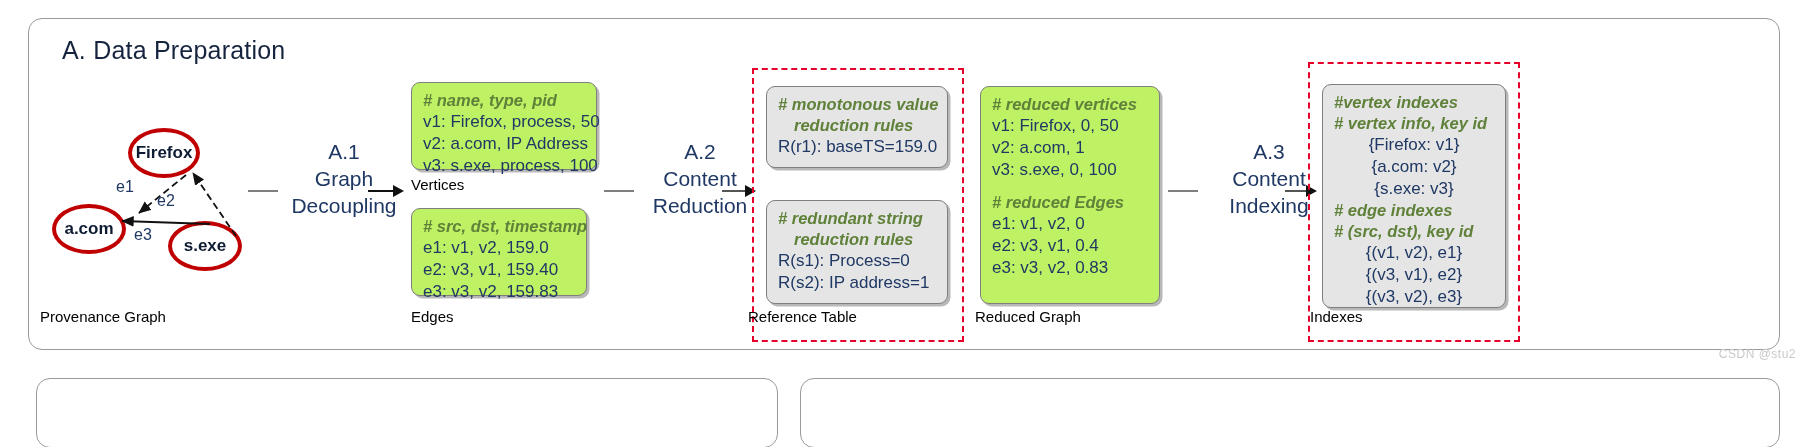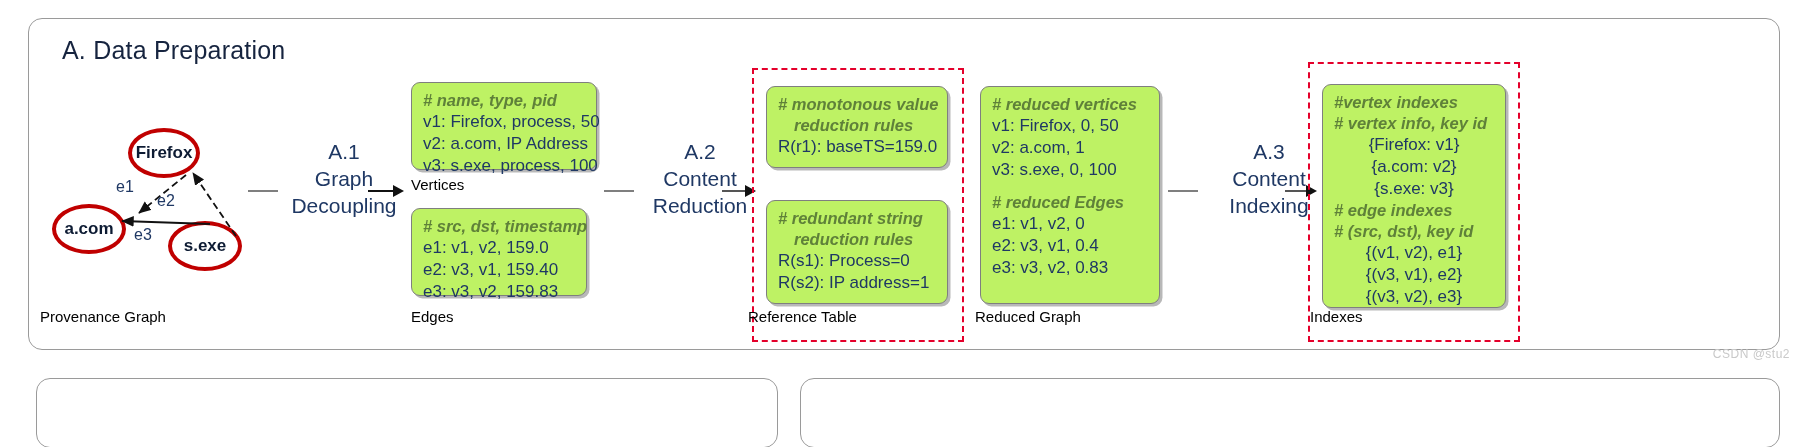--- a/index.html
+++ b/index.html
@@ -41,21 +41,21 @@
   .edge-label{position:absolute;font-size:16px;color:#1f3864;}
 
   
   .box{
     position:absolute;box-sizing:border-box;
     border:1.6px solid #7f7f7f;border-radius:9px;
     box-shadow:2.5px 2.5px 0 rgba(0,0,0,.28);
     padding:7px 11px;
   }
   .box.light{background:#bef264;}
-  .box.dark{background:#bef264;}
+  .box.dark{background:#e5e5e5;}
   .box .cmt{
     color:#5f8139;font-style:italic;font-weight:bold;font-size:16.5px;
     line-height:21px;white-space:nowrap;
   }
   .box .cmt.ind{padding-left:16px;}
   .box .row{
     color:#1f3864;font-size:17px;line-height:22px;white-space:nowrap;font-weight:500;
   }
   .box .row.ctr{text-align:center;}
   .box .spacer{height:11px;}
@@ -79,21 +79,21 @@
   .arrow::after{
     content:"";position:absolute;right:-2px;top:-5.5px;
     border-top:6px solid transparent;border-bottom:6px solid transparent;
     border-left:11px solid #111;
   }
   .arrow.thin{background:#555;}
   .arrow.thin::after{border-left-color:#111;}
 
   
   .wm{
-    position:absolute;right:20px;bottom:86px;font-size:12px;color:#c9c9c9;
+    position:absolute;right:14px;bottom:86px;font-size:12px;color:#c9c9c9;
     letter-spacing:.5px;
   }
 </style>
 </head>
 <body>
 
 <div id="stage">
 
   <div class="panel"></div>
   <div class="panel-title">A. Data Preparation</div>

